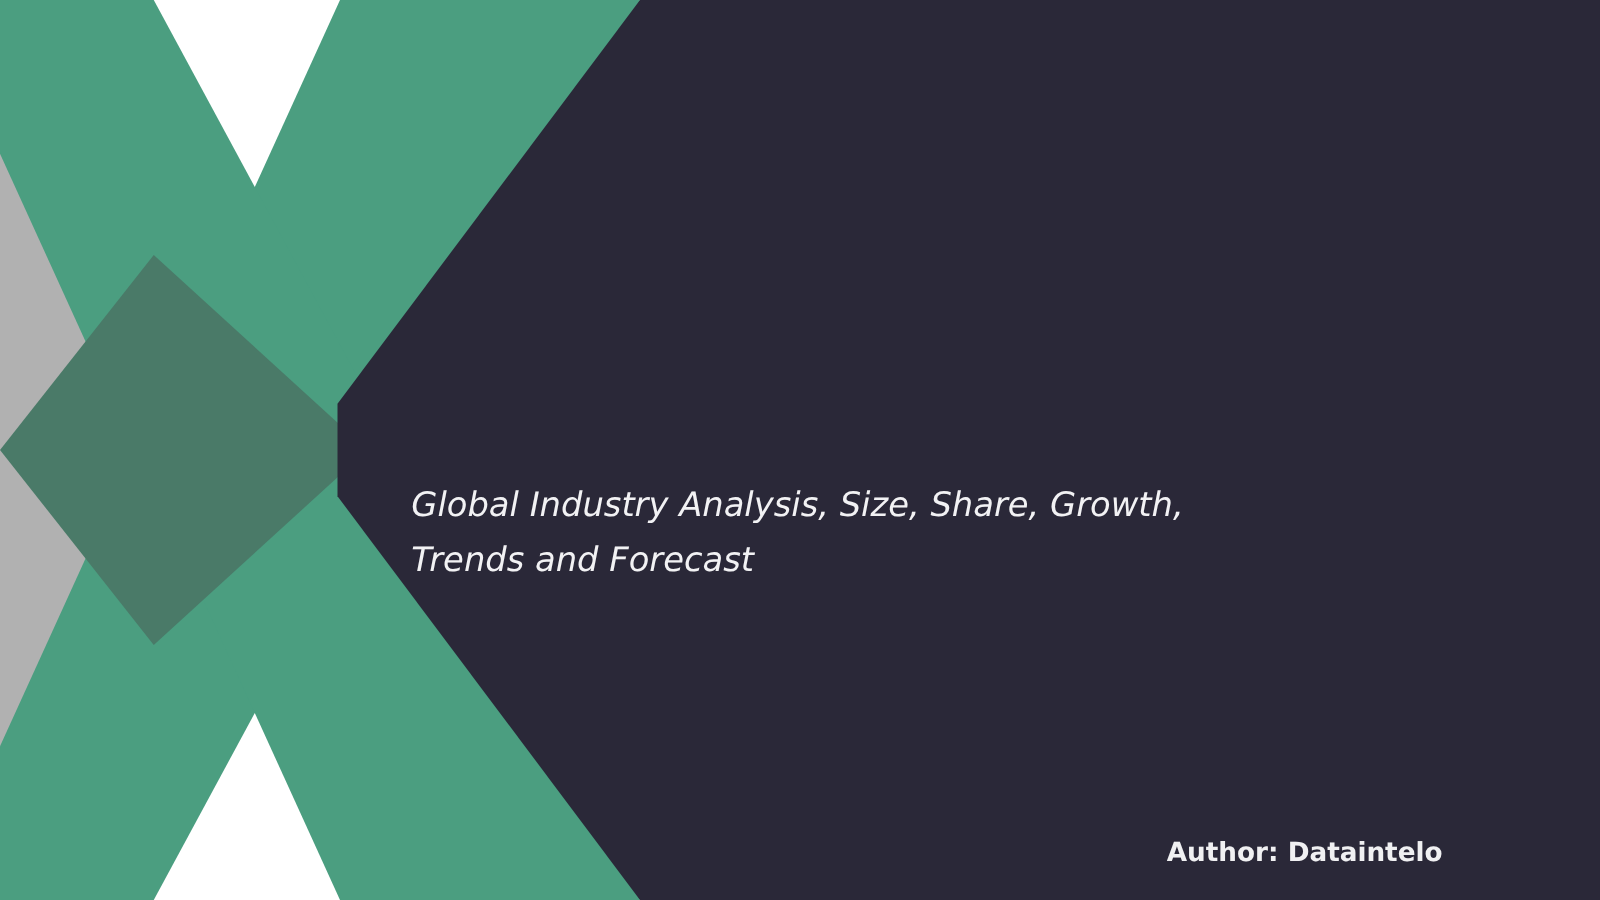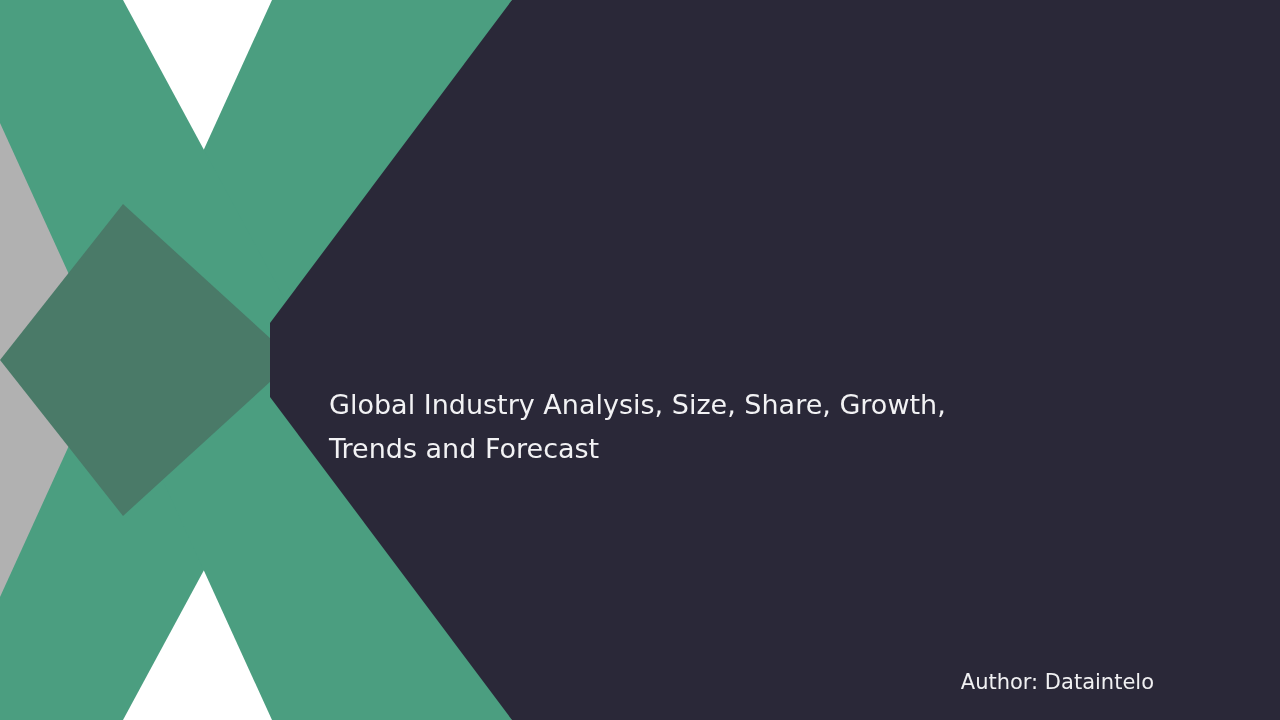--- a/index.html
+++ b/index.html
@@ -45,28 +45,29 @@
   }
   #subtitle {
     position: absolute;
     left: 329px;
     top: 383px;
     width: 700px;
     color: #f2f2f4;
     font-size: 27px;
     font-weight: 400;
     line-height: 44px;
+    font-style: italic;
   }
   #author {
     position: absolute;
     right: 126px;
     top: 670px;
     color: #f0f0f2;
     font-size: 21px;
-    font-weight: 400;
+    font-weight: 700;
     text-align: right;
     white-space: nowrap;
   }
 </style>
 </head>
 <body>
 
 <div id="slide">
 
   <svg id="bg-art" viewBox="0 0 1280 720" preserveAspectRatio="none">

